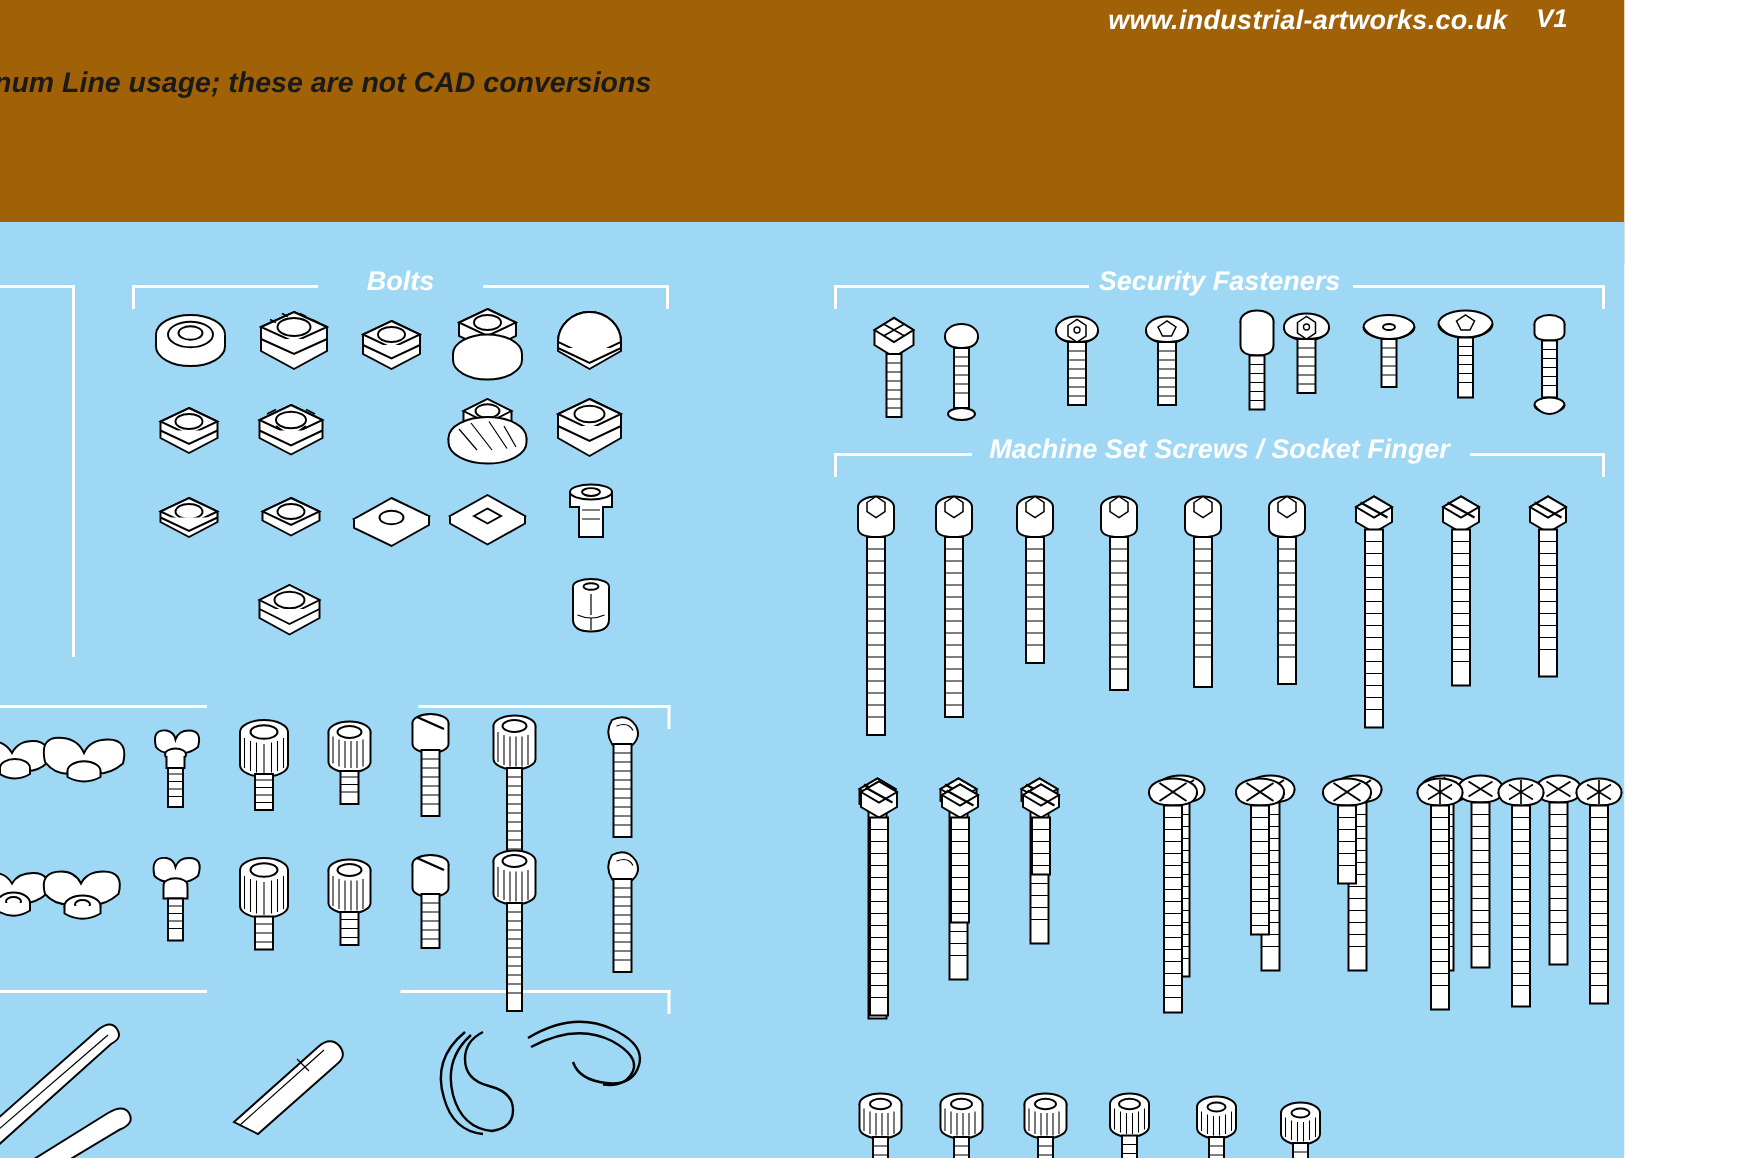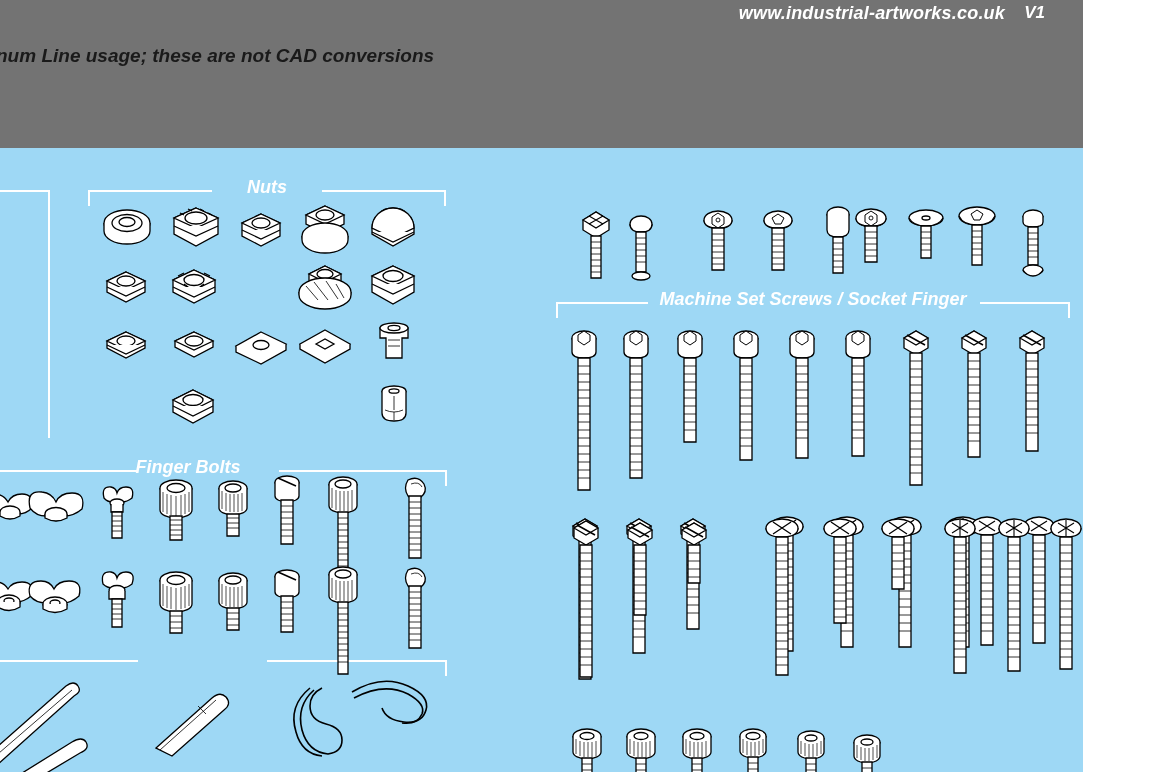--- a/index.html
+++ b/index.html
@@ -22,21 +22,21 @@
     background: #ffffff;
     overflow: hidden;
   }
   
   .header-band {
     position: absolute;
     left: 0;
     top: 0;
     width: 1083px;
     height: 176px;
-    background: #737373;
+    background: #a16207;
   }
   .header-url {
     position: absolute;
     right: 78px;
     top: 3px;
     font-size: 18px;
     font-weight: bold;
     font-style: italic;
     color: #ffffff;
     letter-spacing: 0.2px;
@@ -137,36 +137,42 @@
     <div class="group" style="left:-60px; top:42px; width:110px; height:248px;">
       <div class="frame-left" style="width:108px;"></div>
       <div class="frame-vr" style="height:248px;"></div>
     </div>
 
     <div class="group" style="left:88px; top:42px; width:358px; height:248px;">
       <div class="frame-left" style="width:124px;"></div>
       <div class="frame-right" style="width:124px;"></div>
       <div class="frame-vl" style="height:16px;"></div>
       <div class="frame-vr" style="height:16px;"></div>
-      <div class="group-title" style="left:0; width:358px;">Nuts</div>
+      <div class="group-title" style="left:0; width:358px;">Bolts</div>
     </div>
 
     <div class="group" style="left:-60px; top:322px; width:507px; height:198px;">
       <div class="frame-left" style="width:198px;"></div>
       <div class="frame-right" style="width:168px;"></div>
       <div class="frame-vr" style="height:16px;"></div>
-      <div class="group-title" style="left:138px; width:220px;">Finger Bolts</div>
     </div>
 
     <div class="group" style="left:-60px; top:512px; width:507px; height:120px;">
       <div class="frame-left" style="width:198px;"></div>
       <div class="frame-right" style="width:180px;"></div>
       <div class="frame-vr" style="height:16px;"></div>
     </div>
 
+    <div class="group" style="left:556px; top:42px; width:514px; height:90px;">
+      <div class="frame-left" style="width:170px;"></div>
+      <div class="frame-right" style="width:168px;"></div>
+      <div class="frame-vl" style="height:16px;"></div>
+      <div class="frame-vr" style="height:16px;"></div>
+      <div class="group-title" style="left:0; width:514px;">Security Fasteners</div>
+    </div>
 
     <div class="group" style="left:556px; top:154px; width:514px; height:470px;">
       <div class="frame-left" style="width:92px;"></div>
       <div class="frame-right" style="width:90px;"></div>
       <div class="frame-vl" style="height:16px;"></div>
       <div class="frame-vr" style="height:16px;"></div>
       <div class="group-title" style="left:0; width:514px;">Machine Set Screws / Socket Finger</div>
     </div>
 
     <div class="icon" style="left:100px; top:58px;">

